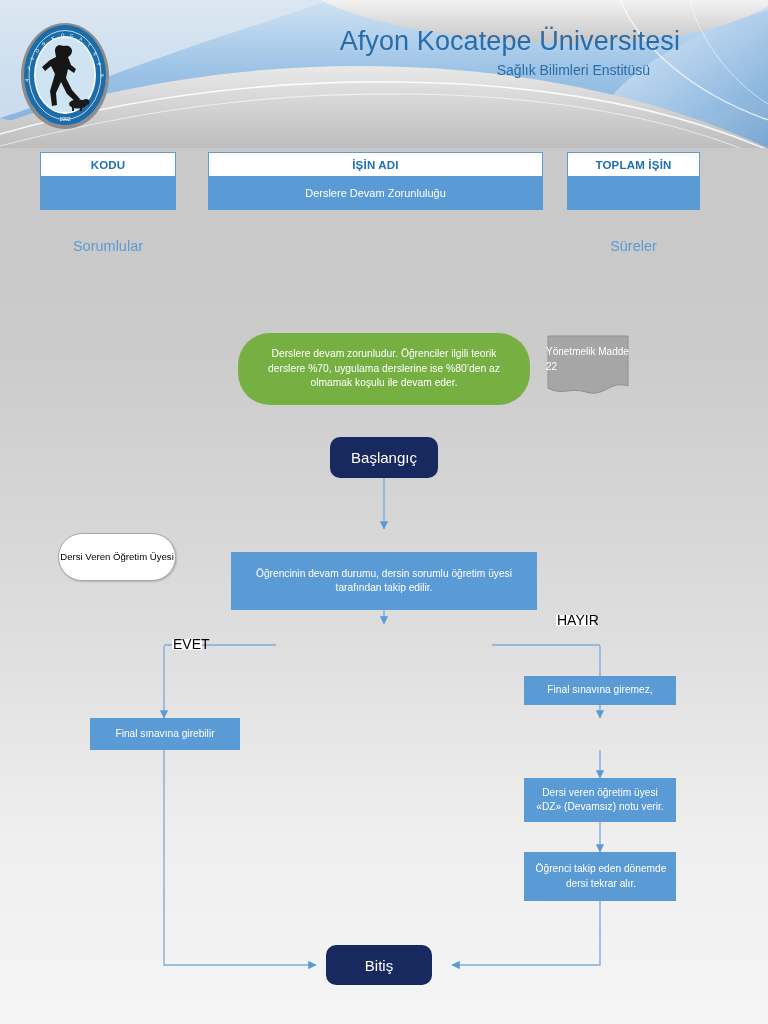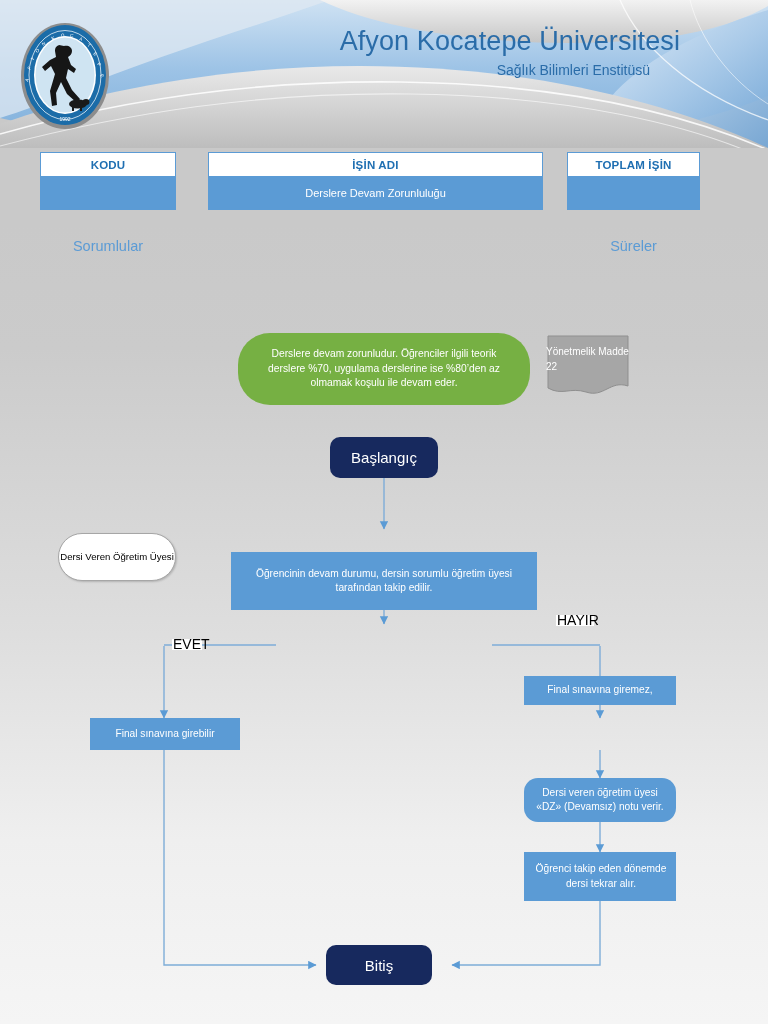--- a/index.html
+++ b/index.html
@@ -250,19 +250,19 @@
   <div class="node rect-blue" style="left:231px;top:552px;width:306px;height:58px;">Öğrencinin devam durumu, dersin sorumlu öğretim üyesi tarafından takip edilir.</div>
 
 
   <div class="branch-label" style="left:172px;top:639px;width:28px;">EVET</div>
   <div class="branch-label" style="left:556px;top:615px;width:36px;">HAYIR</div>
 
   <div class="node rect-blue" style="left:90px;top:718px;width:150px;height:32px;">Final sınavına girebilir</div>
 
   <div class="node rect-blue" style="left:524px;top:676px;width:152px;height:29px;">Final sınavına giremez,</div>
 
-  <div class="node rect-blue" style="left:524px;top:778px;width:152px;height:44px;border-radius:14px;">Dersi veren öğretim üyesi «DZ» (Devamsız) notu verir.</div>
+  <div class="node rect-blue" style="left:524px;top:778px;width:152px;height:44px;">Dersi veren öğretim üyesi «DZ» (Devamsız) notu verir.</div>
 
   <div class="node rect-blue" style="left:524px;top:852px;width:152px;height:49px;padding-left:8px;">Öğrenci takip eden dönemde dersi tekrar alır.</div>
 
   <div class="node pill-dark" style="left:326px;top:945px;width:106px;height:40px;">Bitiş</div>
 
 </div>
 
 </body></html>

